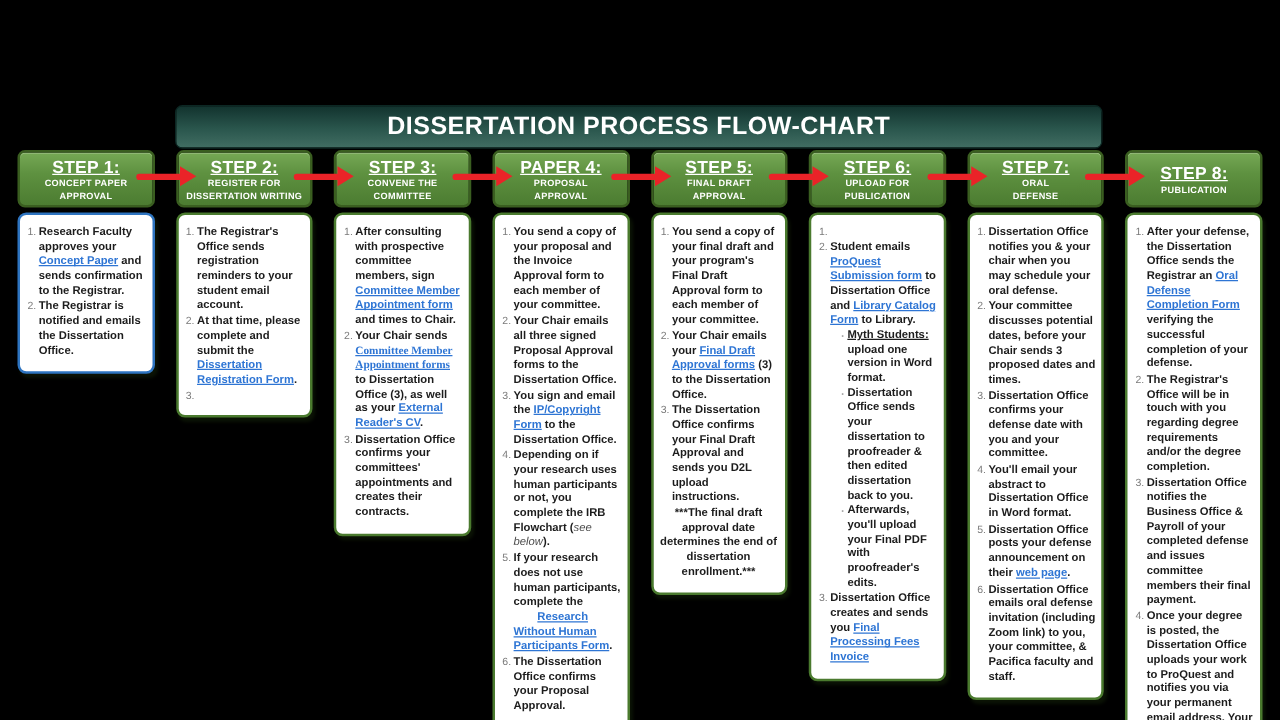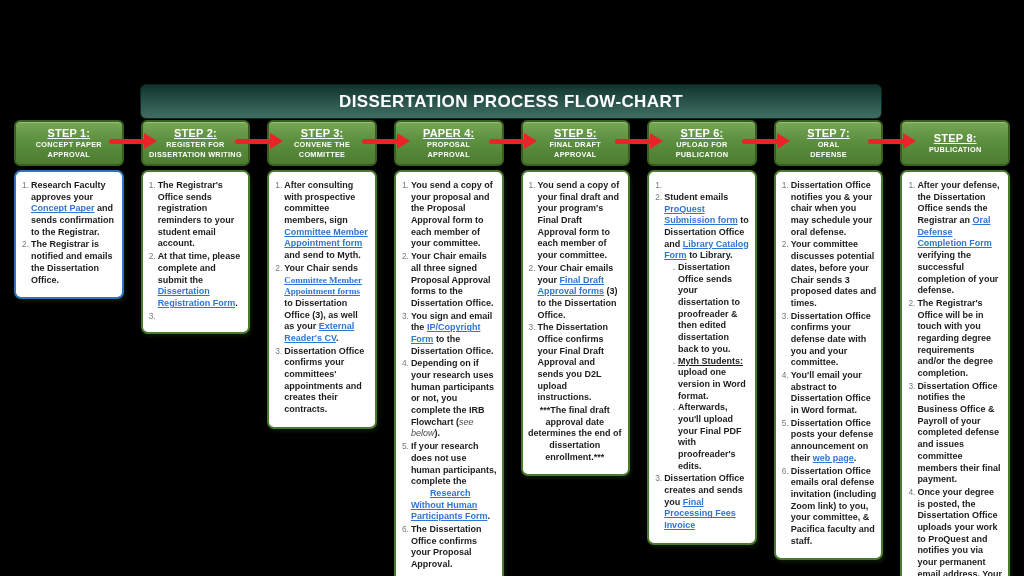--- a/index.html
+++ b/index.html
@@ -5,38 +5,38 @@
   html,body{margin:0;padding:0;}
   body{
     width:1024px;height:576px;background:#000;
     font-family:"Liberation Sans", sans-serif;
     position:relative;overflow:hidden;
   }
   .banner{
     position:absolute;left:140px;top:84px;width:740px;height:33px;
     background:linear-gradient(180deg,#12332e 0%,#2a564d 55%,#416d62 100%);
     border:1px solid #0c2723;border-radius:6px;
-    color:#fff;font-weight:bold;font-size:17px;letter-spacing:.4px;
+    color:#fff;font-weight:bold;font-size:20px;letter-spacing:.4px;
     text-align:center;line-height:33px;
     box-shadow:0 2px 3px rgba(0,0,0,.6);
   }
   .row{
     position:absolute;left:14px;top:120px;width:996px;
     display:flex;gap:17px;align-items:flex-start;
   }
   .col{flex:1 1 0;position:relative;min-width:0;}
   .hdr{
     height:42px;border:2px solid #3a5e20;border-radius:6px;
     background:linear-gradient(180deg,#76a855 0%,#5e9140 40%,#4c7c31 100%);
     box-shadow:1px 2px 2px rgba(0,0,0,.65), inset 0 1px 0 rgba(255,255,255,.25);
     color:#fff;text-align:center;
     display:flex;flex-direction:column;justify-content:center;
     position:relative;z-index:1;
   }
-  .step-title{font-size:11px;font-weight:bold;text-decoration:underline;letter-spacing:.2px;}
+  .step-title{font-size:14px;font-weight:bold;text-decoration:underline;letter-spacing:.2px;}
   .step-subtitle{font-size:7.3px;font-weight:bold;letter-spacing:.3px;line-height:1.25;margin-top:1px;white-space:pre-line;}
   .bodybox{
     margin-top:4px;background:#fff;border-radius:7px;
     padding:8px 5px 10px 4px;
     box-shadow:2px 3px 3px rgba(20,35,10,.55);
     font-size:9px;line-height:1.3;color:#1c1c1c;font-weight:bold;
   }
   ol.items{list-style:none;margin:0;padding:0;}
   ol.items>li{display:flex;margin:0 0 1px 0;}
   .num{flex:0 0 9px;color:#7a7a7a;font-weight:400;font-size:8.4px;text-align:right;margin-right:2px;}
@@ -110,21 +110,21 @@
     <div class="col">
       <div class="hdr">
         <div class="step-title">STEP 3:</div>
         <div class="step-subtitle">CONVENE THE
 COMMITTEE</div>
       </div>
       <div class="bodybox" style="border: 2px solid rgb(74, 122, 46);">
         <ol class="items">
           <li>
             <span class="num">1.</span>
-            <span class="itxt"><span class="">After consulting with prospective committee members, sign </span><a class="lnk" style="color: rgb(46, 117, 212);">Committee Member Appointment form</a><span class=""> and send to Myth.</span></span>
+            <span class="itxt"><span class="">After consulting with prospective committee members, sign </span><a class="lnk" style="color: rgb(46, 117, 212);">Committee Member Appointment form</a><span class=""> and times to Chair.</span></span>
           </li>
           <li>
             <span class="num">2.</span>
             <span class="itxt"><span class="">Your Chair sends </span><a class="lnk" style="color: rgb(46, 117, 212); font-family: Liberation Serif, serif;">Committee Member Appointment forms</a><span class=""> to Dissertation Office (3), as well as your </span><a class="lnk" style="color: rgb(46, 117, 212);">External Reader's CV</a><span class="">.</span></span>
           </li>
           <li>
             <span class="num">3.</span>
             <span class="itxt"><span class="">Dissertation Office confirms your committees' appointments and creates their contracts.</span></span>
           </li>
         </ol>
@@ -137,21 +137,21 @@
     <div class="col">
       <div class="hdr">
         <div class="step-title">PAPER 4:</div>
         <div class="step-subtitle">PROPOSAL
 APPROVAL</div>
       </div>
       <div class="bodybox" style="border: 2px solid rgb(74, 122, 46);">
         <ol class="items">
           <li>
             <span class="num">1.</span>
-            <span class="itxt"><span class=""> You send a copy of your proposal and the Proposal Approval form to each member of your committee.</span></span>
+            <span class="itxt"><span class=""> You send a copy of your proposal and the Invoice Approval form to each member of your committee.</span></span>
           </li>
           <li>
             <span class="num">2.</span>
             <span class="itxt"><span class="">Your Chair emails all three signed Proposal Approval forms to the Dissertation Office.</span></span>
           </li>
           <li>
             <span class="num">3.</span>
             <span class="itxt"><span class="">You sign and email the </span><a class="lnk" style="color: rgb(46, 117, 212);">IP/Copyright Form</a><span class=""> to the Dissertation Office.</span></span>
           </li>
           <li>
@@ -209,24 +209,24 @@
       </div>
       <div class="bodybox" style="border: 2px solid rgb(74, 122, 46);">
         <ol class="items">
           <li>
             <span class="num">1.</span>
           </li>
           <li>
             <span class="num">2.</span>
             <span class="itxt"><span class="">Student emails </span><a class="lnk" style="color: rgb(46, 117, 212);">ProQuest Submission form</a><span class=""> to Dissertation Office and </span><a class="lnk" style="color: rgb(46, 117, 212);">Library Catalog Form</a><span class=""> to Library.</span><ul class="subs">
                 <li>
-                  <span class="itxt"><span class="">Dissertation Office sends your dissertation to proofreader &amp; then edited dissertation back to you.</span></span>
+                  <span class="itxt"><span class="bu">Myth Students:</span><span class=""> upload one version in Word format.</span></span>
                 </li>
                 <li>
-                  <span class="itxt"><span class="bu">Myth Students:</span><span class=""> upload one version in Word format.</span></span>
+                  <span class="itxt"><span class="">Dissertation Office sends your dissertation to proofreader &amp; then edited dissertation back to you.</span></span>
                 </li>
                 <li>
                   <span class="itxt"><span class="">Afterwards, you'll upload your Final PDF with proofreader's edits.</span></span>
                 </li>
               </ul></span>
           </li>
           <li>
             <span class="num">3.</span>
             <span class="itxt"><span class="">Dissertation Office creates and sends you </span><a class="lnk" style="color: rgb(46, 117, 212);">Final Processing Fees Invoice</a></span>
           </li>

